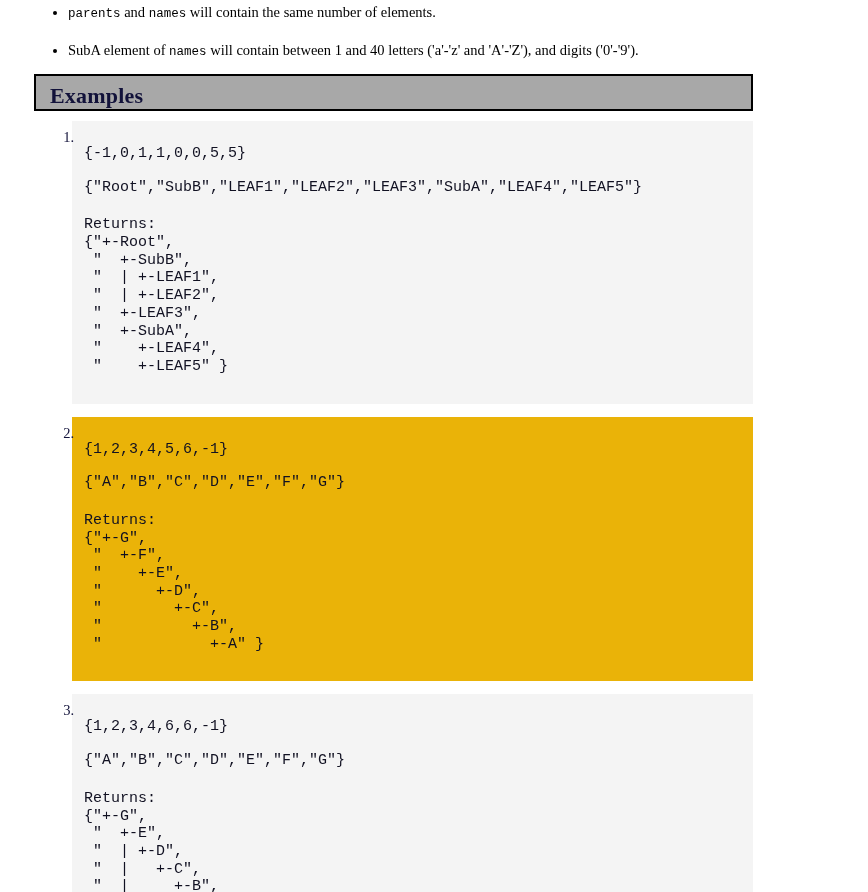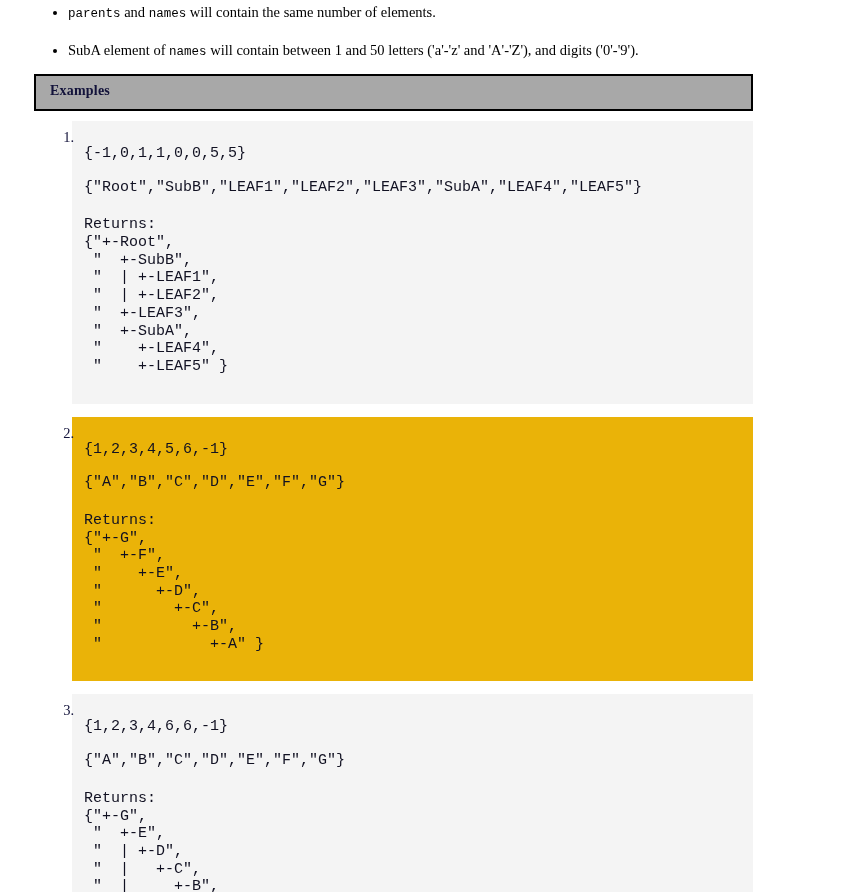--- a/index.html
+++ b/index.html
@@ -56,21 +56,21 @@
     background: #a8a8a8;
     border: 2px solid #000000;
     box-sizing: border-box;
   }
   .examples-header .title {
     position: absolute;
     left: 14px;
     top: 7px;
     font-family: "Liberation Serif", "DejaVu Serif", serif;
     font-weight: bold;
-    font-size: 14px;
+    font-size: 22px;
     color: #12123a;
     letter-spacing: 0.2px;
   }
 
   
   .examples-list {
     position: absolute;
     left: 0;
     top: 121px;
     width: 868px;
@@ -115,21 +115,21 @@
     margin-top: 4px;
   }
 </style>
 </head>
 <body>
 
 <div class="page">
 
   <ul class="constraints">
       <li><code>parents</code><span> and </span><code>names</code><span> will contain the same number of elements.</span></li>
-      <li><span>SubA element of </span><code>names</code><span> will contain between 1 and 50 letters ('a'-'z' and 'A'-'Z'), and digits ('0'-'9').</span></li>
+      <li><span>SubA element of </span><code>names</code><span> will contain between 1 and 40 letters ('a'-'z' and 'A'-'Z'), and digits ('0'-'9').</span></li>
     </ul>
 
   <div class="examples-header">
     <div class="title">Examples</div>
   </div>
 
   <div class="examples-list">
       <div class="example-row">
         <div class="example-number">1.</div>
         <div class="example-box">

